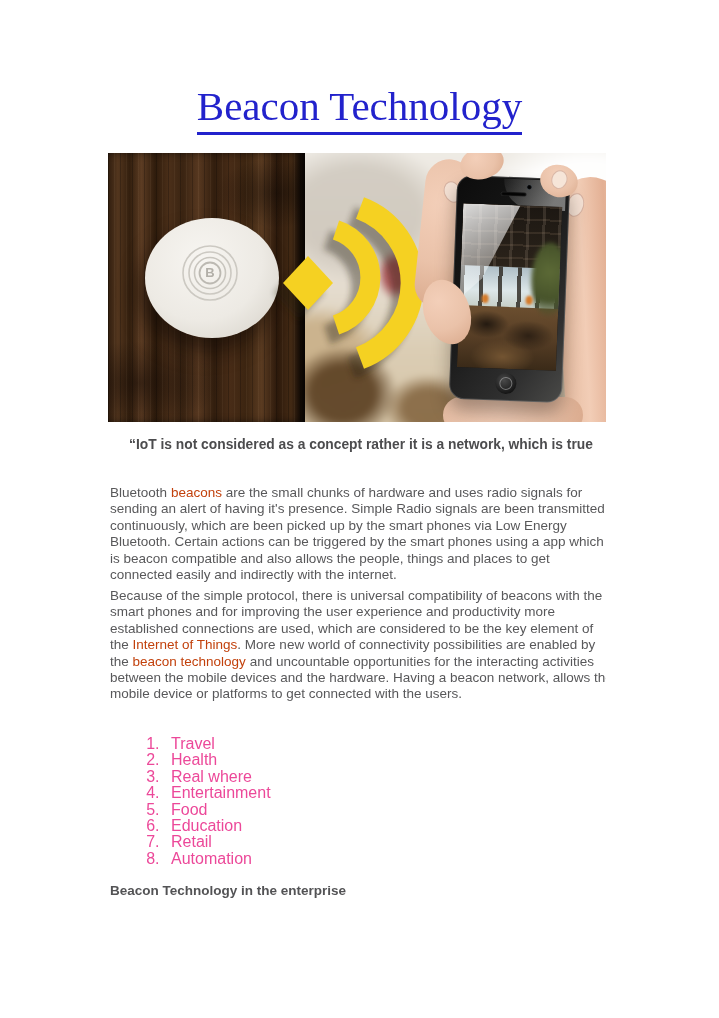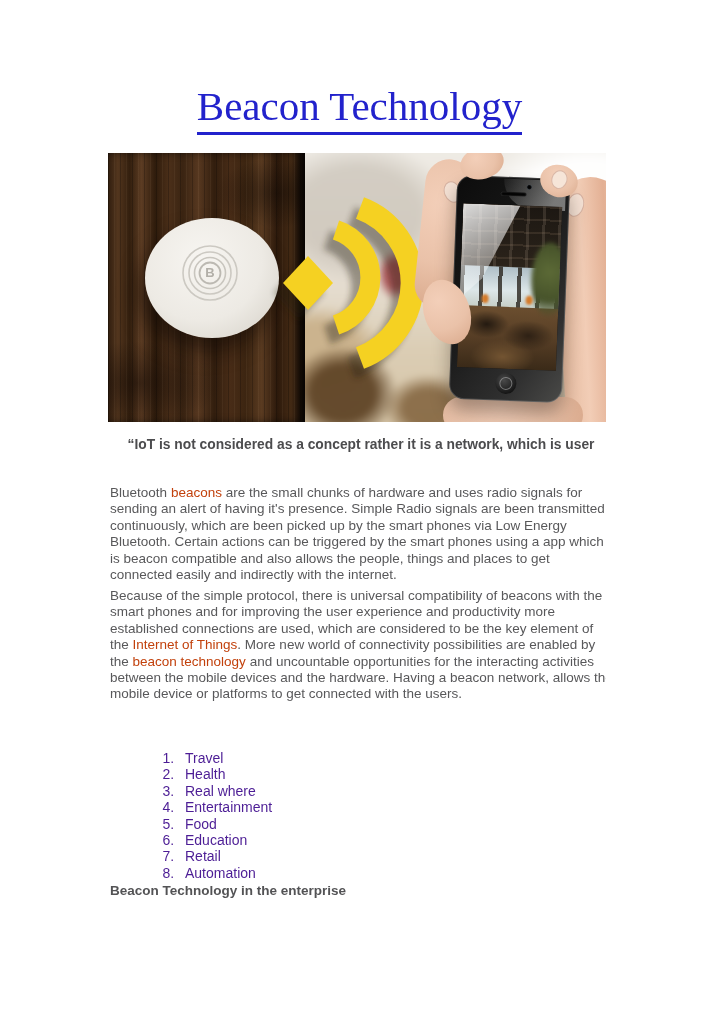--- a/index.html
+++ b/index.html
@@ -98,22 +98,22 @@
 
   
   .quote{position:absolute;left:110px;top:436px;width:502px;text-align:center;
     font-weight:bold;font-size:13.8px;line-height:18px;color:#4c4c4e;}
   .body{position:absolute;left:110px;width:504px;margin:0;font-size:13.5px;line-height:16.4px;color:#58585a;}
   .p1{top:485px;}
   .p2{top:588px;}
   .p3{top:706px;}
   .link{color:#c2410c;text-decoration:none;}
   .p1 .link{margin-left:4px;}
-  .area-list{position:absolute;left:110px;top:732px;width:400px;margin:18px;padding-left:50px;
-    font-size:14px;line-height:16.4px;color:#4c1d95;}
+  .area-list{position:absolute;left:110px;top:732px;width:400px;margin:4px;padding-left:50px;
+    font-size:16px;line-height:16.4px;color:#ec4899;}
   .area-list li{padding-left:7px;}
   .footer-heading{position:absolute;left:110px;top:883px;width:504px;margin:0;
     font-size:13.5px;font-weight:bold;color:#535355;}
 </style>
 </head>
 <body>
 
 <div class="page">
 
   <h1 class="title"><span>Beacon Technology</span></h1>
@@ -173,21 +173,21 @@
     </div>
 
     <div class="skin thumb"></div>
     <div class="skin fingertip ft1"></div>
     <div class="skin fingertip ft2">
         <div class="nail2"></div>
       </div>
   </div>
 
   <div class="quote">
-    <div>“IoT is not considered as a concept rather it is a network, which is user</div>
+    <div>“IoT is not considered as a concept rather it is a network, which is true</div>
   </div>
 
   <p class="body p1"><span>Bluetooth</span><a href="#" class="link">beacons</a><span> are the small chunks of hardware and uses radio signals for sending an alert of having it's presence. Simple Radio signals are been transmitted continuously, which are been picked up by the smart phones via Low Energy Bluetooth. Certain actions can be triggered by the smart phones using a app which is beacon compatible and also allows the people, things and places to get connected easily and indirectly with the internet.</span></p>
 
   <p class="body p2"><span>Because of the simple protocol, there is universal compatibility of beacons with the smart phones and for improving the user experience and productivity more established connections are used, which are considered to be the key element of the </span><a href="#" class="link">Internet of Things</a><span>. More new world of connectivity possibilities are enabled by the </span><a href="#" class="link">beacon technology</a><span> and uncountable opportunities for the interacting activities between the mobile devices and the hardware. Having a beacon network, allows the mobile device or platforms to get connected with the users.</span></p>
 
 
   <ol class="area-list">
     <li>Travel</li>
     <li>Health</li>

